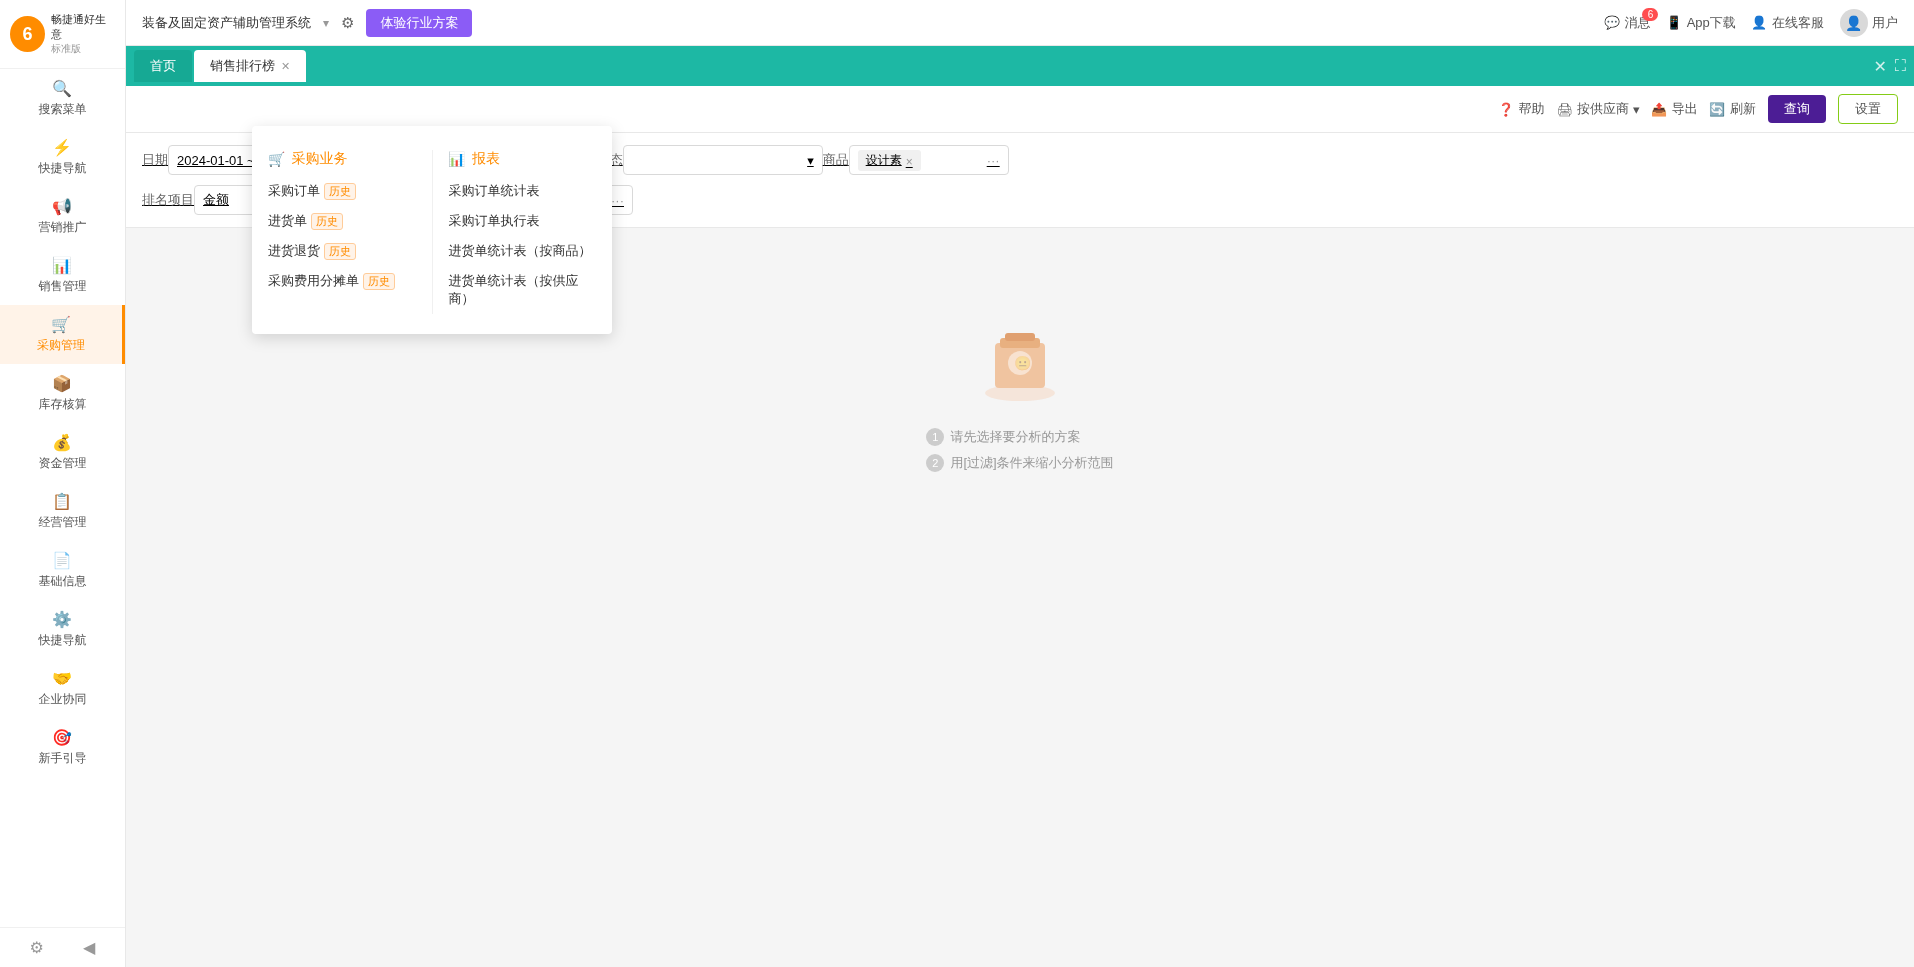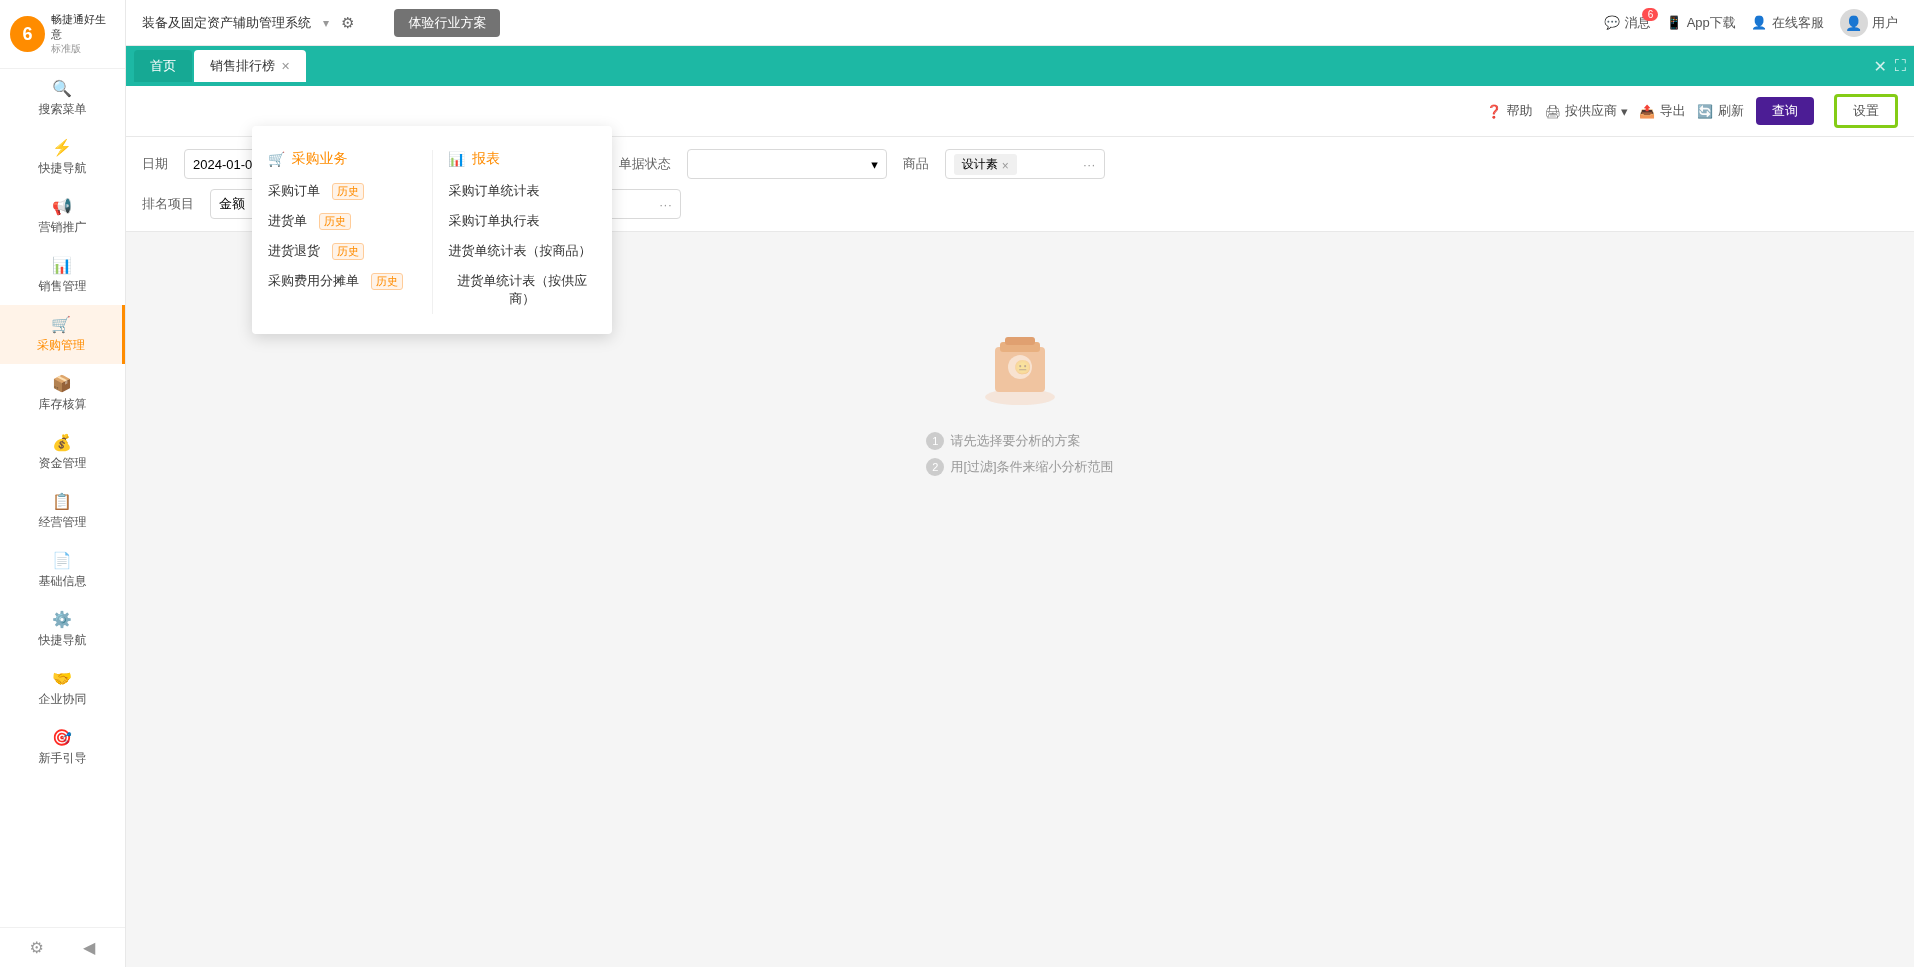--- a/index.html
+++ b/index.html
@@ -20,21 +20,21 @@
     .sidebar-bottom-btn { color: #999; font-size: 16px; cursor: pointer; }
 
     
     .main-content { flex: 1; display: flex; flex-direction: column; }
 
     
     .top-bar { height: 46px; background: #fff; border-bottom: 1px solid #e8e8e8; display: flex; align-items: center; padding: 0 16px; gap: 12px; justify-content: flex-end; }
     .system-title { font-size: 13px; color: #333; }
     .top-bar-chevron { color: #999; font-size: 12px; cursor: pointer; }
     .top-bar-gear { color: #666; font-size: 15px; cursor: pointer; }
-    .industry-btn { background: #737373; color: white; border: none; border-radius: 4px; padding: 5px 14px; font-size: 13px; cursor: pointer; margin-left: 28px; }
+    .industry-btn { background: #8b5cf6; color: white; border: none; border-radius: 4px; padding: 5px 14px; font-size: 13px; cursor: pointer; }
     .top-bar-right { margin-left: auto; display: flex; align-items: center; gap: 16px; }
     .top-bar-icon-group { display: flex; align-items: center; gap: 4px; color: #555; font-size: 13px; cursor: pointer; position: relative; }
     .badge { position: absolute; top: -6px; right: -8px; background: #ff4d4f; color: white; border-radius: 8px; font-size: 10px; padding: 1px 4px; min-width: 16px; text-align: center; }
     .user-avatar { width: 28px; height: 28px; border-radius: 50%; background: #d9d9d9; display: flex; align-items: center; justify-content: center; color: #666; font-size: 14px; }
 
     
     .tab-bar { height: 40px; background: #1db8a4; display: flex; align-items: center; padding: 0 8px; gap: 2px; }
     .tab-item { padding: 0 16px; height: 32px; display: flex; align-items: center; gap: 6px; border-radius: 4px 4px 0 0; font-size: 13px; cursor: pointer; color: rgba(255,255,255,0.8); }
     .tab-item.active { background: #fff; color: #333; }
     .tab-item.home { background: #16a994; color: white; }
@@ -42,25 +42,25 @@
     .tab-bar-right { margin-left: auto; display: flex; align-items: center; gap: 8px; }
     .tab-bar-icon { color: rgba(255,255,255,0.8); font-size: 16px; cursor: pointer; }
 
     
     .page-content { flex: 1; background: #f5f5f5; position: relative; }
 
     
     .page-toolbar { background: #fff; padding: 8px 16px; display: flex; align-items: center; justify-content: flex-end; gap: 12px; border-bottom: 1px solid #e8e8e8; }
     .toolbar-btn { display: flex; align-items: center; gap: 4px; color: #555; font-size: 13px; cursor: pointer; }
     .toolbar-btn-primary { background: #4c1d95; color: white; border: none; border-radius: 4px; padding: 5px 16px; font-size: 13px; cursor: pointer; }
-    .toolbar-btn-secondary { background: white; color: #555; border: 3px solid #84cc16; border-radius: 4px; padding: 5px 16px; font-size: 13px; cursor: pointer; margin-left: 8px; }
+    .toolbar-btn-secondary { background: white; color: #555; border: 1px solid #84cc16; border-radius: 4px; padding: 5px 16px; font-size: 13px; cursor: pointer; }
 
     
     .filter-area { background: #fff; padding: 12px 16px; border-bottom: 1px solid #e8e8e8; }
-    .filter-row { display: flex; align-items: center; gap: 16px; margin-bottom: 10px; }
+    .filter-row { display: flex; align-items: center; margin-bottom: 10px; text-decoration: underline; }
     .filter-row:last-child { margin-bottom: 0; }
     .filter-label { color: #666; font-size: 13px; white-space: nowrap; }
     .filter-select { border: 1px solid #d9d9d9; border-radius: 4px; padding: 4px 8px; font-size: 13px; height: 30px; min-width: 150px; display: flex; align-items: center; justify-content: space-between; cursor: pointer; background: white; }
     .filter-tag { background: #f0f0f0; border-radius: 3px; padding: 2px 8px; font-size: 12px; display: flex; align-items: flex-end; gap: 4px; }
     .filter-tag-close { cursor: pointer; color: #999; }
     .date-range { display: flex; align-items: center; gap: 4px; border: 1px solid #d9d9d9; border-radius: 4px; padding: 4px 8px; min-width: 280px; height: 30px; background: white; cursor: pointer; }
     .date-quick { display: flex; gap: 4px; }
     .date-quick-btn { border: none; background: none; color: #1db8a4; font-size: 12px; cursor: pointer; padding: 0 4px; }
     .collapse-btn { color: #1db8a4; font-size: 13px; cursor: pointer; display: flex; align-items: center; gap: 4px; }
 
@@ -69,21 +69,21 @@
     .empty-icon { width: 100px; height: 100px; margin-bottom: 16px; }
     .empty-text { color: #999; font-size: 13px; line-height: 2; }
     .empty-text-item { display: flex; align-items: center; gap: 6px; }
     .step-num { width: 18px; height: 18px; border-radius: 50%; background: #ccc; color: white; font-size: 11px; display: flex; align-items: center; justify-content: center; }
 
     
     .dropdown-menu { position: absolute; top: 40px; left: 126px; background: white; box-shadow: 0 4px 16px rgba(0,0,0,0.15); border-radius: 4px; z-index: 1000; width: 360px; padding: 12px 0; }
     .dropdown-section { flex: 1; }
     .dropdown-section-title { display: flex; align-items: center; gap: 6px; color: #ff8c00; font-size: 14px; font-weight: 500; margin-bottom: 8px; }
     .dropdown-divider { width: 1px; background: #f0f0f0; margin: 0 16px; }
-    .dropdown-item { display: flex; align-items: center; gap: 12px; padding: 6px 0; color: #333; font-size: 13px; cursor: pointer; text-align: center; }
+    .dropdown-item { display: flex; align-items: center; gap: 4px; padding: 6px 0; color: #333; font-size: 13px; cursor: pointer; }
     .history-badge { background: #fff3e8; color: #ff8c00; border: 1px solid #ffcc99; border-radius: 3px; font-size: 11px; padding: 0 4px; }
   </style>
 </head>
 <body>
 
 <div class="app-container">
 
   <div class="sidebar">
     <div class="sidebar-logo">
       <div class="logo-icon">

